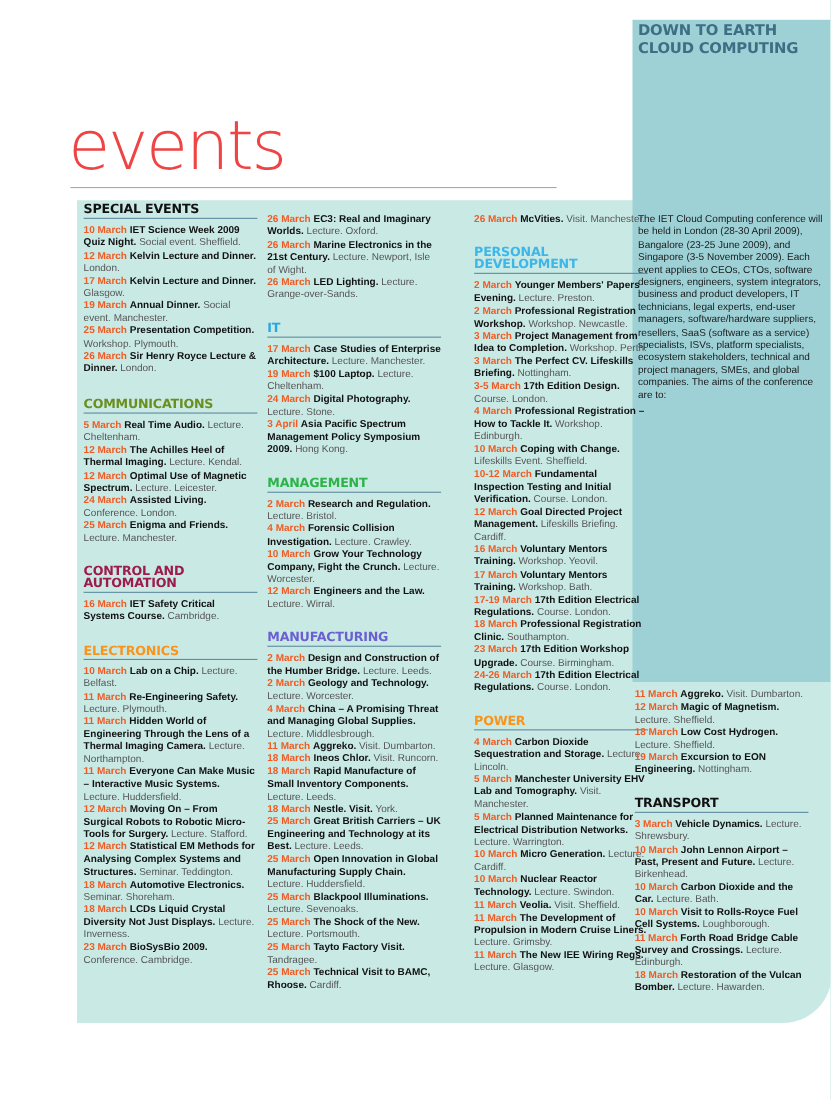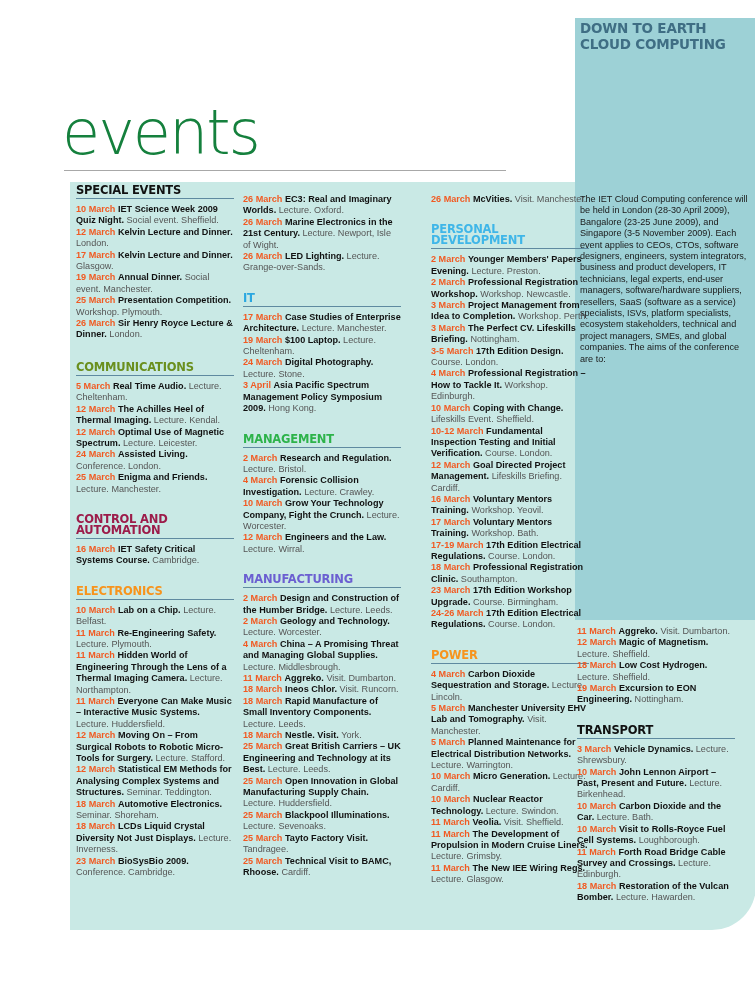--- a/index.html
+++ b/index.html
@@ -6,21 +6,21 @@
   body {
     width: 755px; height: 1000px; position: relative; overflow: hidden;
     background: #ffffff;
     font-family: "DejaVu Sans", sans-serif;
     color: #1a1a1a;
   }
   .page-title {
     position: absolute; left: 62px; top: 102px;
     font-family: "DejaVu Sans", sans-serif;
     font-size: 62px; font-weight: 300; letter-spacing: -2px;
-    color: #15803d; line-height: 1;
+    color: #ef4444; line-height: 1;
   }
   .title-rule {
     position: absolute; left: 64px; top: 170px; width: 442px; height: 1px;
     background: #a8a8a8;
   }
   .bg-panel {
     position: absolute; left: 70px; top: 182px; width: 686px; height: 748px;
     background: #c9e9e5;
     border-bottom-right-radius: 44px;
   }
@@ -132,20 +132,21 @@
       <div class="event"><span class="date">2 March</span> <span class="ttl">Design and Construction of the Humber Bridge.</span> <span class="det">Lecture. Leeds.</span></div>
       <div class="event"><span class="date">2 March</span> <span class="ttl">Geology and Technology.</span> <span class="det">Lecture. Worcester.</span></div>
       <div class="event"><span class="date">4 March</span> <span class="ttl">China – A Promising Threat and Managing Global Supplies.</span> <span class="det">Lecture. Middlesbrough.</span></div>
       <div class="event"><span class="date">11 March</span> <span class="ttl">Aggreko.</span> <span class="det">Visit. Dumbarton.</span></div>
       <div class="event"><span class="date">18 March</span> <span class="ttl">Ineos Chlor.</span> <span class="det">Visit. Runcorn.</span></div>
       <div class="event"><span class="date">18 March</span> <span class="ttl">Rapid Manufacture of Small Inventory Components.</span> <span class="det">Lecture. Leeds.</span></div>
       <div class="event"><span class="date">18 March</span> <span class="ttl">Nestle. Visit.</span> <span class="det">York.</span></div>
       <div class="event"><span class="date">25 March</span> <span class="ttl">Great British Carriers – UK Engineering and Technology at its Best.</span> <span class="det">Lecture. Leeds.</span></div>
       <div class="event"><span class="date">25 March</span> <span class="ttl">Open Innovation in Global Manufacturing Supply Chain.</span> <span class="det">Lecture. Huddersfield.</span></div>
       <div class="event"><span class="date">25 March</span> <span class="ttl">Blackpool Illuminations.</span> <span class="det">Lecture. Sevenoaks.</span></div>
+      <div class="event"><span class="date">25 March</span> <span class="ttl">The Shock of the New.</span> <span class="det">Lecture. Portsmouth.</span></div>
       <div class="event"><span class="date">25 March</span> <span class="ttl">Tayto Factory Visit.</span> <span class="det">Tandragee.</span></div>
       <div class="event"><span class="date">25 March</span> <span class="ttl">Technical Visit to BAMC, Rhoose.</span> <span class="det">Cardiff.</span></div>
     </div>
   </div>
 <div class="col col3">
     <div class="section">
       <div class="event"><span class="date">26 March</span> <span class="ttl">McVities.</span> <span class="det">Visit. Manchester.</span></div>
     </div>
     <div class="section">
       <div class="section-head" style="color: rgb(63, 182, 232);">PERSONAL DEVELOPMENT</div>

